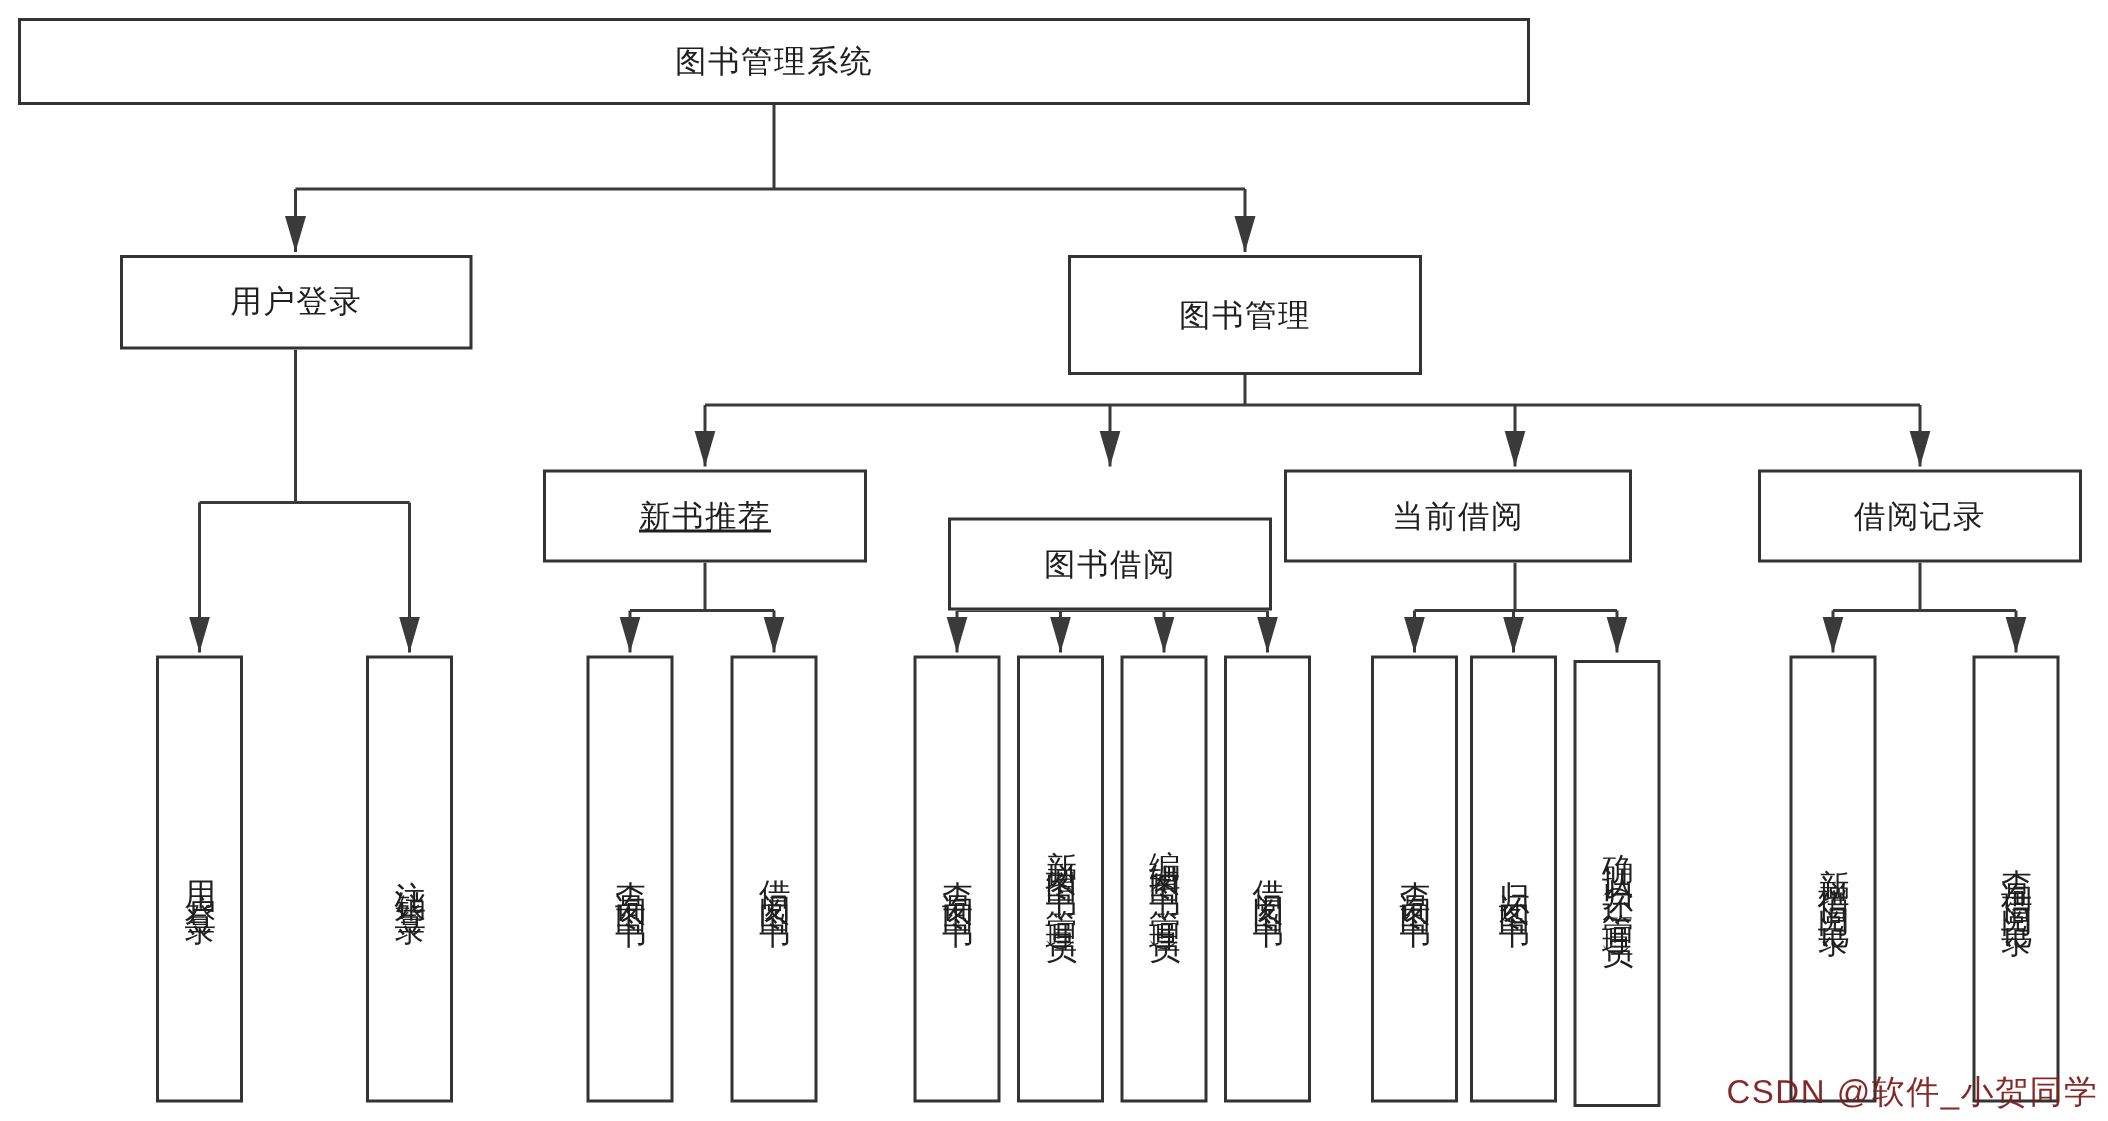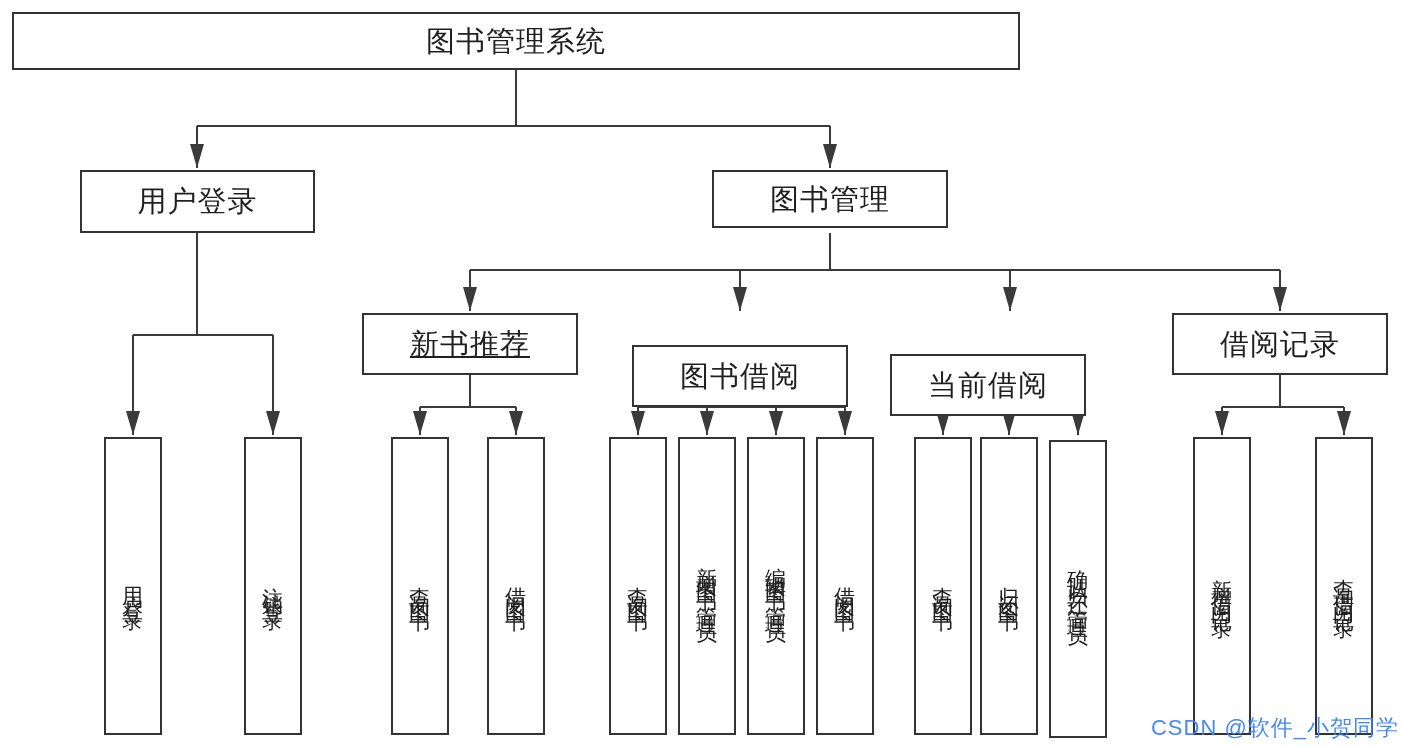--- a/index.html
+++ b/index.html
@@ -8,30 +8,30 @@
     background:#ffffff;
     font-family:"Liberation Sans","DejaVu Sans",sans-serif;
   }
   #connectors{position:absolute;left:0;top:0;width:1405px;height:747px;z-index:1;}
   #connectors path{stroke:#3a3a3a;stroke-width:2;fill:none;}
   #connectors .ah{fill:#3a3a3a;stroke:none;}
   .box{
     position:absolute;z-index:2;box-sizing:border-box;
     background:#ffffff;border:2px solid #333333;
     display:flex;align-items:center;justify-content:center;
-    color:#1f1f1f;font-size:29px;line-height:1;
+    color:#1f1f1f;font-size:21px;line-height:1;
   }
   .box.h{letter-spacing:1px;}
   .box.v{
     writing-mode:vertical-rl;text-orientation:mixed;
     letter-spacing:8px;font-size:21px;
   }
   #watermark{
     position:absolute;z-index:3;right:6px;bottom:4px;
-    font-size:22px;color:#3b82f6;letter-spacing:1px;
+    font-size:22px;color:#7f1d1d;letter-spacing:1px;
     opacity:0.95;
   }
 </style>
 </head>
 <body>
 
 <svg id="connectors" viewBox="0 0 1405 747" xmlns="http://www.w3.org/2000/svg">
   <defs>
     <marker id="arr" markerUnits="userSpaceOnUse" markerWidth="26" markerHeight="16" refX="24" refY="8" orient="auto">
       <path class="ah" d="M0,1 L24,8 L0,15 Z"></path>
@@ -75,25 +75,25 @@
 
   <path d="M1280 375 V407"></path>
   <path d="M1222 407 H1344"></path>
   <path d="M1222 407 V435" marker-end="url(#arr)"></path>
   <path d="M1344 407 V435" marker-end="url(#arr)"></path>
 </svg>
 
 <div class="box h" style="left:12px;top:12px;width:1008px;height:58px;">图书管理系统</div>
 
 <div class="box h" style="left:80px;top:170px;width:235px;height:63px;">用户登录</div>
-<div class="box h" style="left:712px;top:170px;width:236px;height:58px;">图书管理</div>
+<div class="box h" style="left:712px;top:170px;width:236px;height:80px;">图书管理</div>
 
 <div class="box h" style="left:362px;top:313px;width:216px;height:62px;text-decoration:underline;">新书推荐</div>
 <div class="box h" style="left:632px;top:313px;width:216px;height:62px;margin-top:32px;">图书借阅</div>
-<div class="box h" style="left:890px;top:313px;width:196px;height:62px;margin-top:41px;">当前借阅</div>
+<div class="box h" style="left:856px;top:313px;width:232px;height:62px;">当前借阅</div>
 <div class="box h" style="left:1172px;top:313px;width:216px;height:62px;">借阅记录</div>
 
 <div class="box v" style="left:104px;top:437px;width:58px;height:298px;">用户登录</div>
 <div class="box v" style="left:244px;top:437px;width:58px;height:298px;">注销登录</div>
 
 <div class="box v" style="left:391px;top:437px;width:58px;height:298px;">查询图书</div>
 <div class="box v" style="left:487px;top:437px;width:58px;height:298px;">借阅图书</div>
 
 <div class="box v" style="left:609px;top:437px;width:58px;height:298px;">查询图书</div>
 <div class="box v" style="left:678px;top:437px;width:58px;height:298px;">新增图书（管理员）</div>

